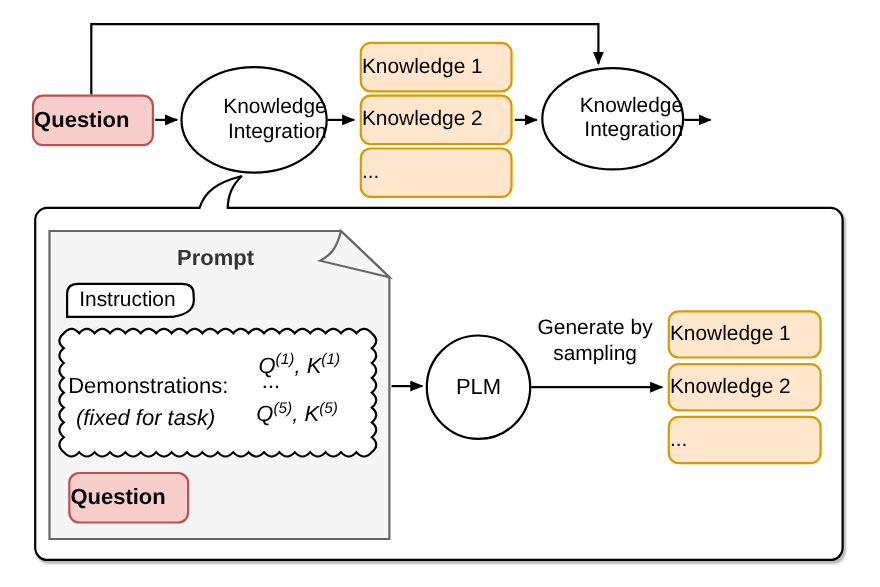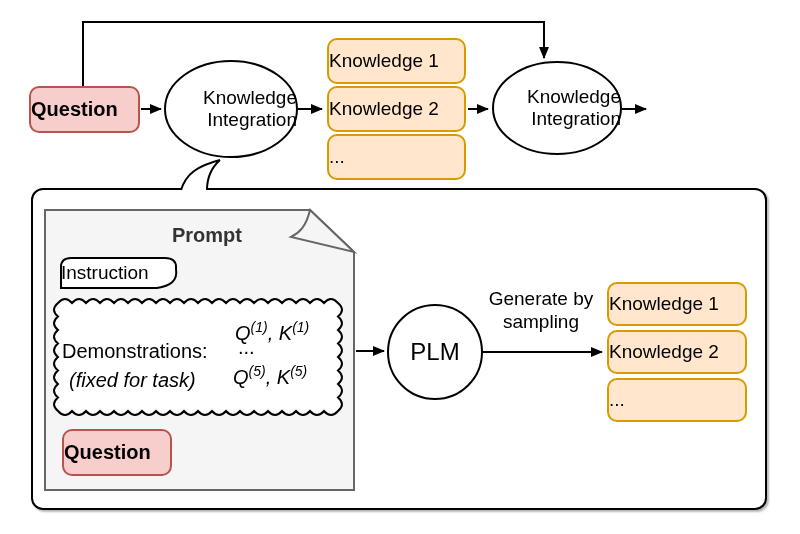--- a/index.html
+++ b/index.html
@@ -27,36 +27,36 @@
   }
 
   
   .panel{
     position:absolute;left:31px;top:188px;width:732px;height:318px;
     border:2px solid #000;border-radius:12px;background:#fff;
     box-shadow:2px 2px 2px rgba(0,0,0,0.28);
   }
 
   .prompt-title{
-    position:absolute;left:52px;top:224px;width:310px;height:26px;
+    position:absolute;left:41px;top:224px;width:310px;height:26px;
     text-align:center;font-weight:bold;font-size:20px;color:var(--prompt-title);
   }
   .instruction-label{
     position:absolute;left:61px;top:258px;width:116px;height:29px;
-    display:flex;align-items:center;box-sizing:border-box;font-size:19px;
+    display:flex;align-items:center;padding-left:11px;box-sizing:border-box;font-size:19px;
   }
 
   .demo{position:absolute;left:58px;top:303px;width:280px;height:108px;font-size:20px;}
   .demo .r{position:absolute;white-space:nowrap;}
   .f{font-style:italic;}
   .f sup{font-size:14px;line-height:0;}
 
   .plm-label{
     position:absolute;left:388px;top:305px;width:94px;height:94px;
-    display:flex;align-items:center;justify-content:center;font-size:24px;
+    display:flex;align-items:center;justify-content:center;font-size:20px;
   }
   .gen-label{
     position:absolute;left:472px;top:287px;width:138px;
     text-align:center;font-size:19px;line-height:1.22;
   }
 
   
   .ln{stroke:var(--line);stroke-width:2;fill:none;}
   .shape{stroke:var(--line);stroke-width:2;fill:#fff;}
   .gray-shape{stroke:var(--gray-stroke);stroke-width:2;fill:var(--gray-fill);}

